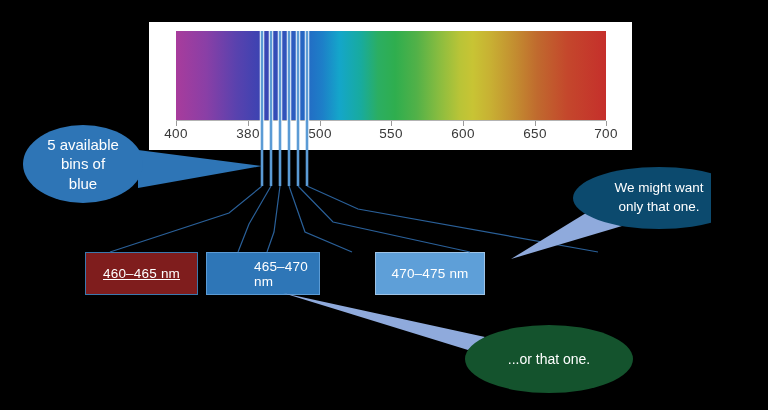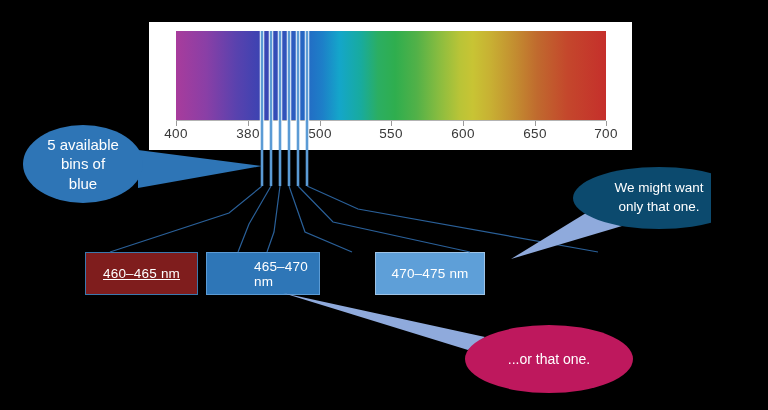--- a/index.html
+++ b/index.html
@@ -117,17 +117,17 @@
     <span>5 available</span>
     <span>bins of</span>
     <span>blue</span>
   </div>
 
   <div class="callout co-want" style="background: #0c4a6e;">
     <span>We might want</span>
     <span>only that one.</span>
   </div>
 
-  <div class="callout co-or" style="background: #be185d;">
+  <div class="callout co-or" style="background: #14532d;">
     <span>...or that one.</span>
   </div>
 
 </div>
 
 </body></html>

